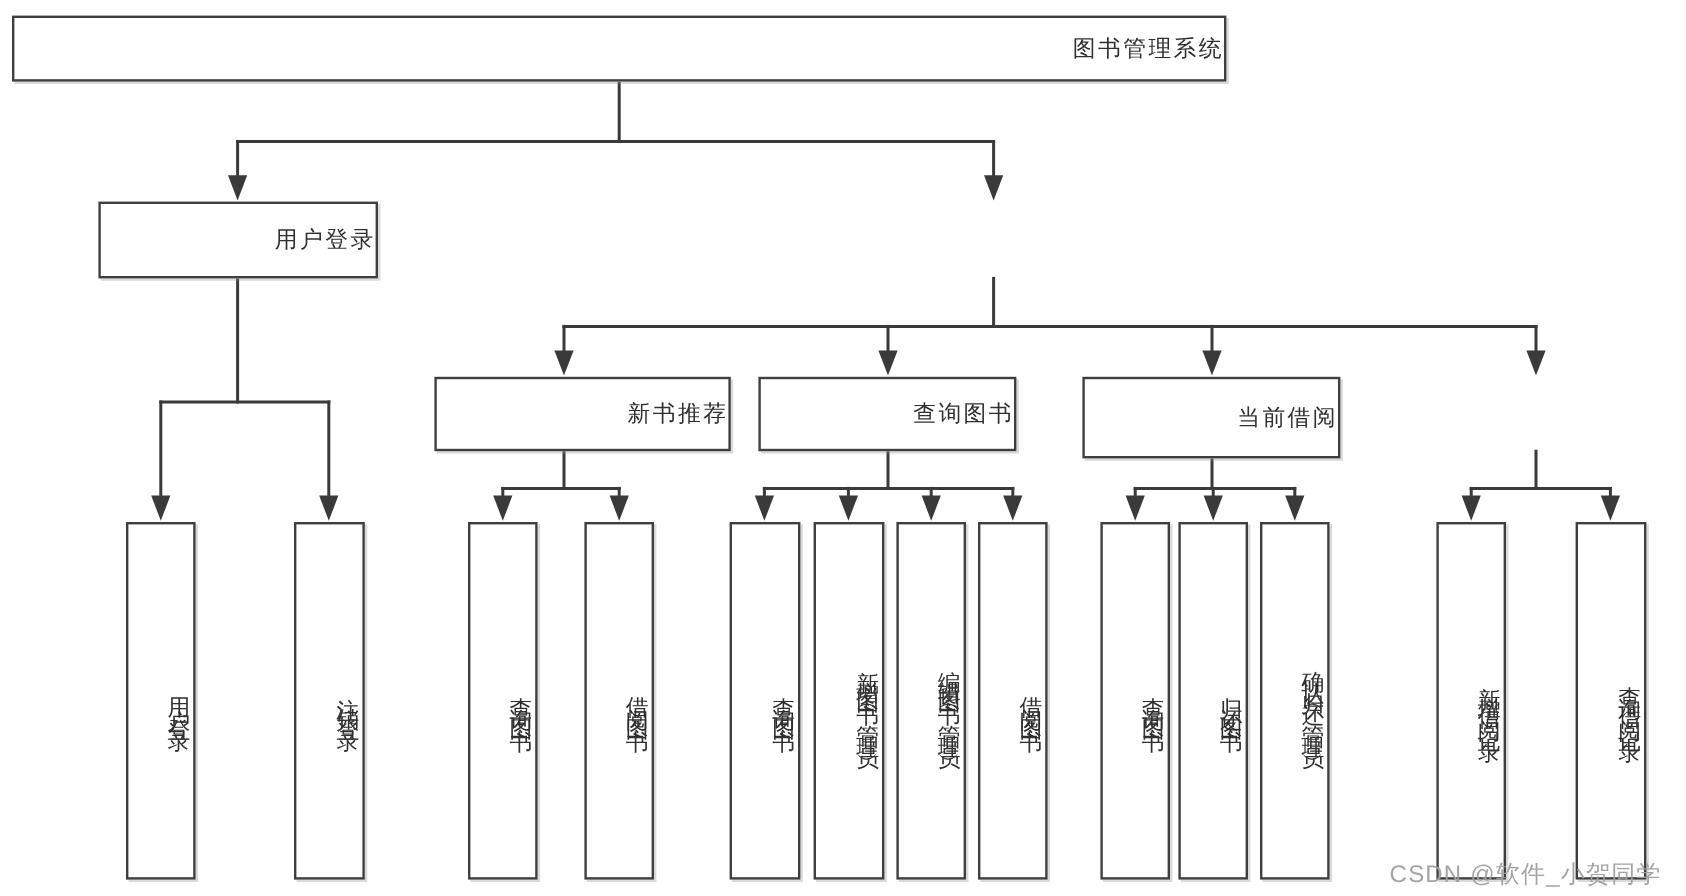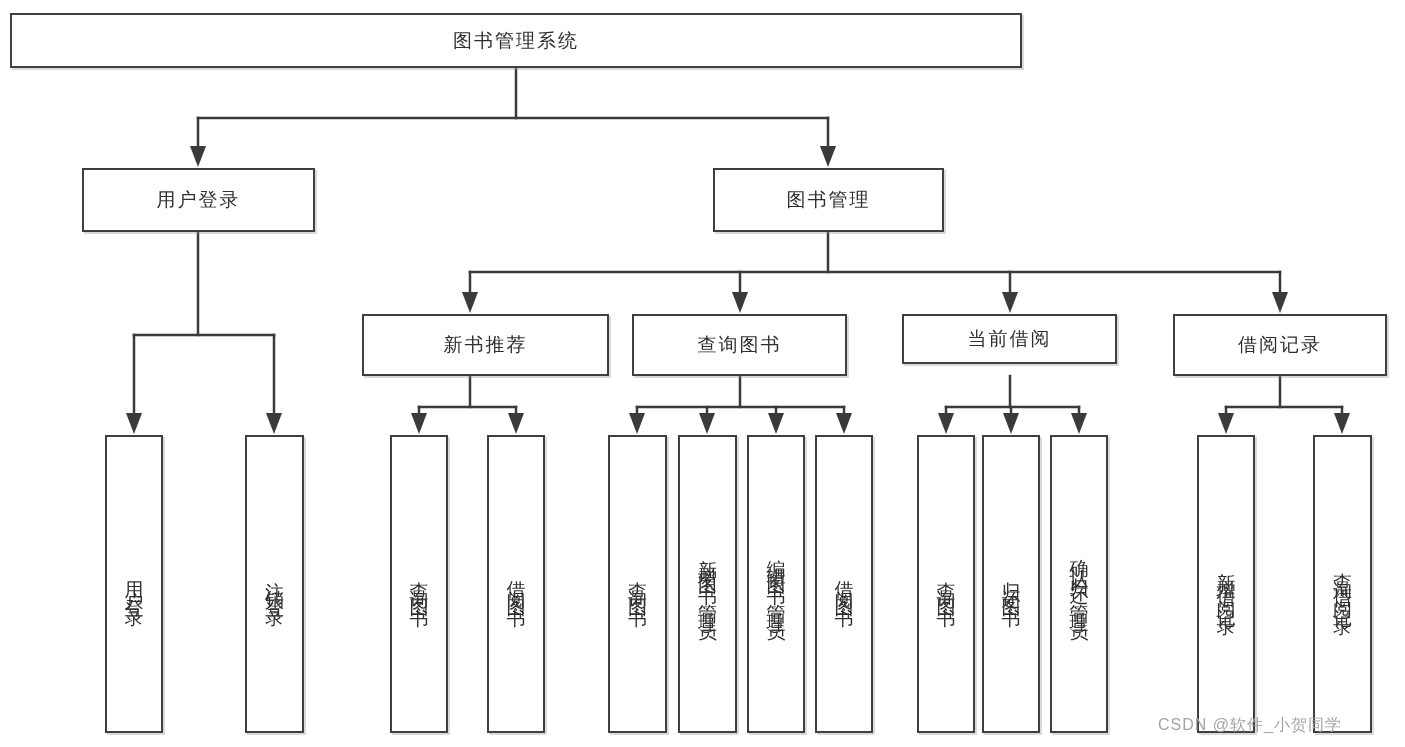--- a/index.html
+++ b/index.html
@@ -11,29 +11,29 @@
     font-family:"Liberation Sans","DejaVu Sans",sans-serif; color:var(--text);
     overflow:hidden;
   }
   #wires{position:absolute;left:0;top:0;width:1405px;height:747px;}
   #wires path{stroke:var(--line);stroke-width:2.5;fill:none;stroke-linecap:square;}
   #wires polygon{fill:var(--line);stroke:none;}
   .node{
     position:absolute; box-sizing:border-box; background:#fff;
     border:2px solid var(--border);
     box-shadow:2px 2px 0 rgba(150,150,150,.35);
-    display:flex; align-items:center; justify-content:center;font-family:Liberation Serif, serif;
+    display:flex; align-items:center; justify-content:flex-end;font-family:Liberation Serif, serif;
   }
   .hnode span{font-size:19px; letter-spacing:2px; white-space:nowrap;}
   .vnode span{
     writing-mode:vertical-rl; font-size:19px; letter-spacing:9px; white-space:nowrap;
   }
   #watermark{
     position:absolute; left:1158px; top:715px; width:245px;
-    font-size:16px; color:var(--wm); letter-spacing:1px; white-space:nowrap;
+    font-size:20px; color:var(--wm); letter-spacing:1px; white-space:nowrap;
     z-index:5; opacity:.95;
   }
 </style>
 </head>
 <body>
 
 <div id="canvas">
 
   <svg id="wires" viewBox="0 0 1405 747" aria-hidden="true">
 
@@ -96,35 +96,29 @@
       <polygon points="1334,413 1350,413 1342,434"></polygon>
   </svg>
 
   <div class="node hnode" style="left:10px;top:13px;width:1012px;height:55px;">
     <span>图书管理系统</span>
   </div>
 
   <div class="node hnode" style="left:82px;top:168px;width:233px;height:64px;">
     <span>用户登录</span>
   </div>
-  <div class="node hnode" style="left:713px;top:168px;width:231px;height:64px;">
-    <span>图书管理</span>
-  </div>
 
   <div class="node hnode" style="left:362px;top:314px;width:247px;height:62px;">
     <span>新书推荐</span>
   </div>
   <div class="node hnode" style="left:632px;top:314px;width:215px;height:62px;">
     <span>查询图书</span>
   </div>
-  <div class="node hnode" style="left:902px;top:314px;width:215px;height:50px;">
+  <div class="node hnode" style="left:902px;top:314px;width:215px;height:68px;">
     <span>当前借阅</span>
-  </div>
-  <div class="node hnode" style="left:1173px;top:314px;width:214px;height:62px;">
-    <span>借阅记录</span>
   </div>
 
   <div class="node vnode" style="left:105px;top:435px;width:58px;height:298px;">
     <span>用户登录</span>
   </div>
   <div class="node vnode" style="left:245px;top:435px;width:59px;height:298px;">
     <span>注销登录</span>
   </div>
 
   <div class="node vnode" style="left:390px;top:435px;width:58px;height:298px;">

